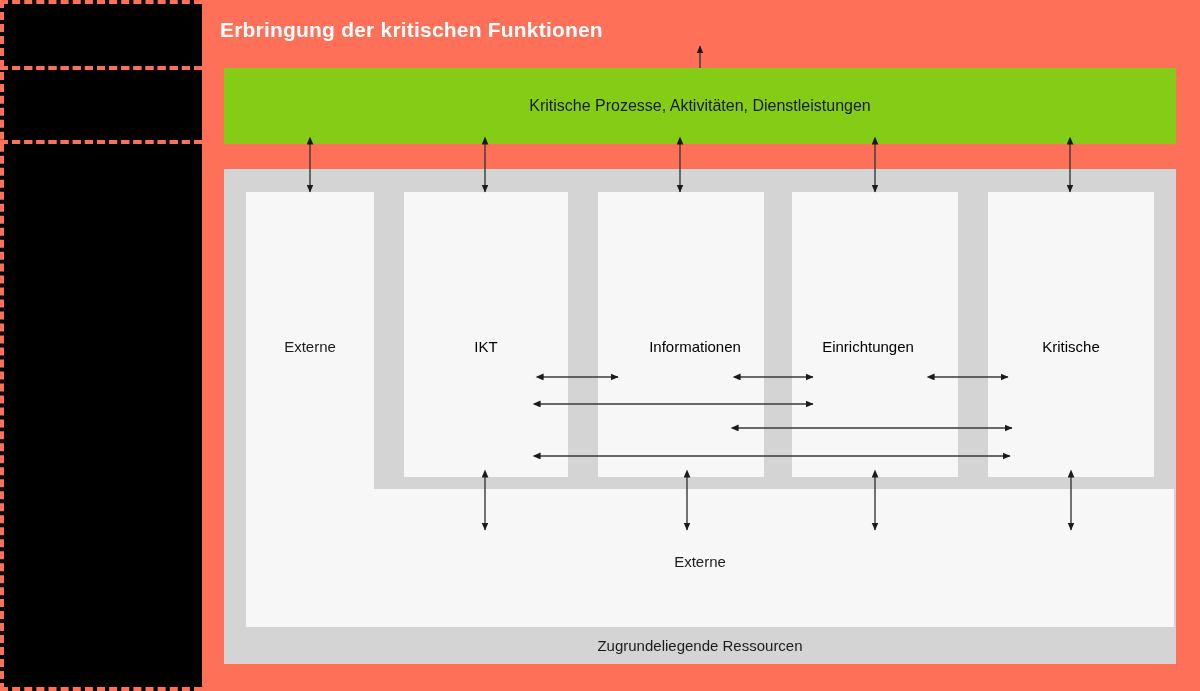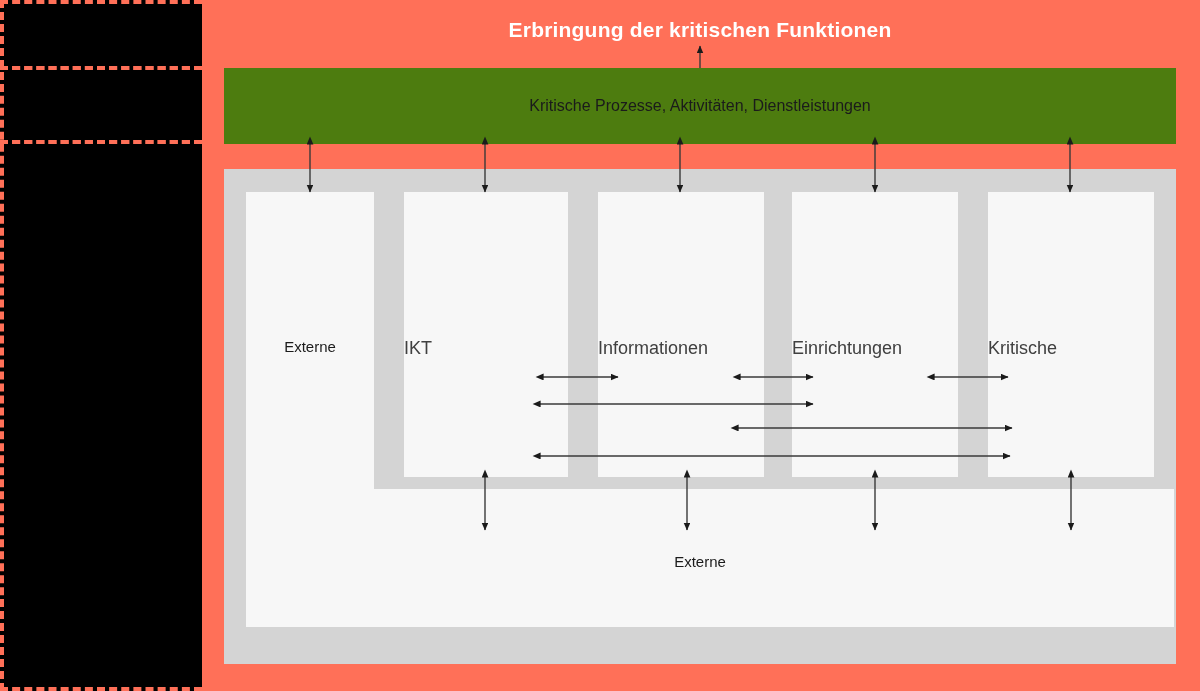--- a/index.html
+++ b/index.html
@@ -25,31 +25,31 @@
     box-sizing:border-box;
   }
   .redacted-left-edge{
     position:absolute;left:0;top:0;width:0;height:691px;
     border-left:4px dashed #ff7058;
   }
 
   
   .title{
     position:absolute;left:220px;top:18px;width:960px;
-    text-align:center;
+    text-align:left;
     color:#ffffff;
     font-size:21px;
     font-weight:bold;
     letter-spacing:.2px;
   }
 
   
   .top-bar{
     position:absolute;left:224px;top:68px;width:952px;height:76px;
-    background:#4d7c0f;
+    background:#84cc16;
     display:flex;align-items:center;justify-content:center;
   }
   .top-bar-label{font-size:16px;color:#1b1b1b;}
 
   
   .resources-container{
     position:absolute;left:224px;top:169px;width:952px;height:495px;
     background:#d4d4d4;
   }
   .externe-left{
@@ -69,21 +69,21 @@
     text-align:center;font-size:15px;color:#1b1b1b;
   }
 
   
   .res-col{
     position:absolute;top:192px;height:285px;
     background:#f7f7f7;
   }
   .res-col-label{
     position:absolute;top:338px;
-    text-align:left;font-size:18px;color:#404040;
+    text-align:center;font-size:15px;color:#000000;
   }
 
   
   .bottom-caption{
     position:absolute;left:224px;top:627px;width:952px;height:37px;
     display:flex;align-items:center;justify-content:center;
     font-size:15px;color:#1b1b1b;
   }
 
   
@@ -121,20 +121,21 @@
   <div class="res-col" style="left:988px;width:166px;"></div>
 
   <div class="externe-left-label">Externe</div>
   <div class="res-col-label" style="left:404px;width:164px;">IKT</div>
   <div class="res-col-label" style="left:598px;width:194px;">Informationen</div>
   <div class="res-col-label" style="left:792px;width:152px;">Einrichtungen</div>
   <div class="res-col-label" style="left:988px;width:166px;">Kritische</div>
 
   <div class="externe-bottom-label">Externe</div>
 
+  <div class="bottom-caption">Zugrundeliegende Ressourcen</div>
 
   <svg class="arrow-layer" viewBox="0 0 1200 691" width="1200" height="691" xmlns="http://www.w3.org/2000/svg">
     <defs>
       <marker id="ah-end" markerWidth="9" markerHeight="9" refX="7.4" refY="3.4" orient="auto" markerUnits="userSpaceOnUse">
         <path d="M0,0 L8,3.4 L0,6.8 z" fill="#1b1b1b"></path>
       </marker>
       <marker id="ah-start" markerWidth="9" markerHeight="9" refX="0.6" refY="3.4" orient="auto-start-reverse" markerUnits="userSpaceOnUse">
         <path d="M0,0 L8,3.4 L0,6.8 z" fill="#1b1b1b"></path>
       </marker>
     </defs>

